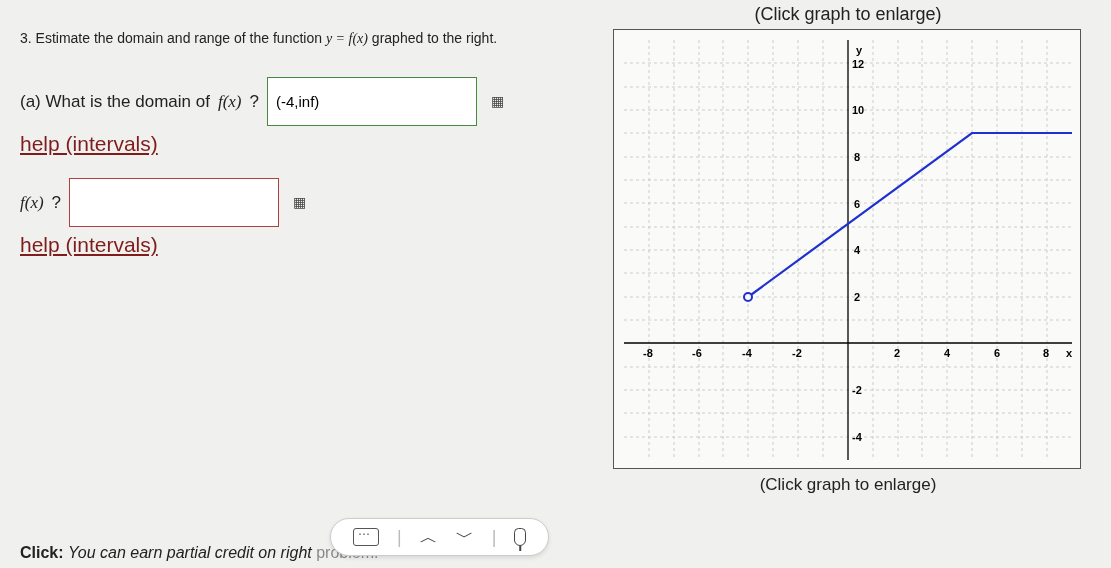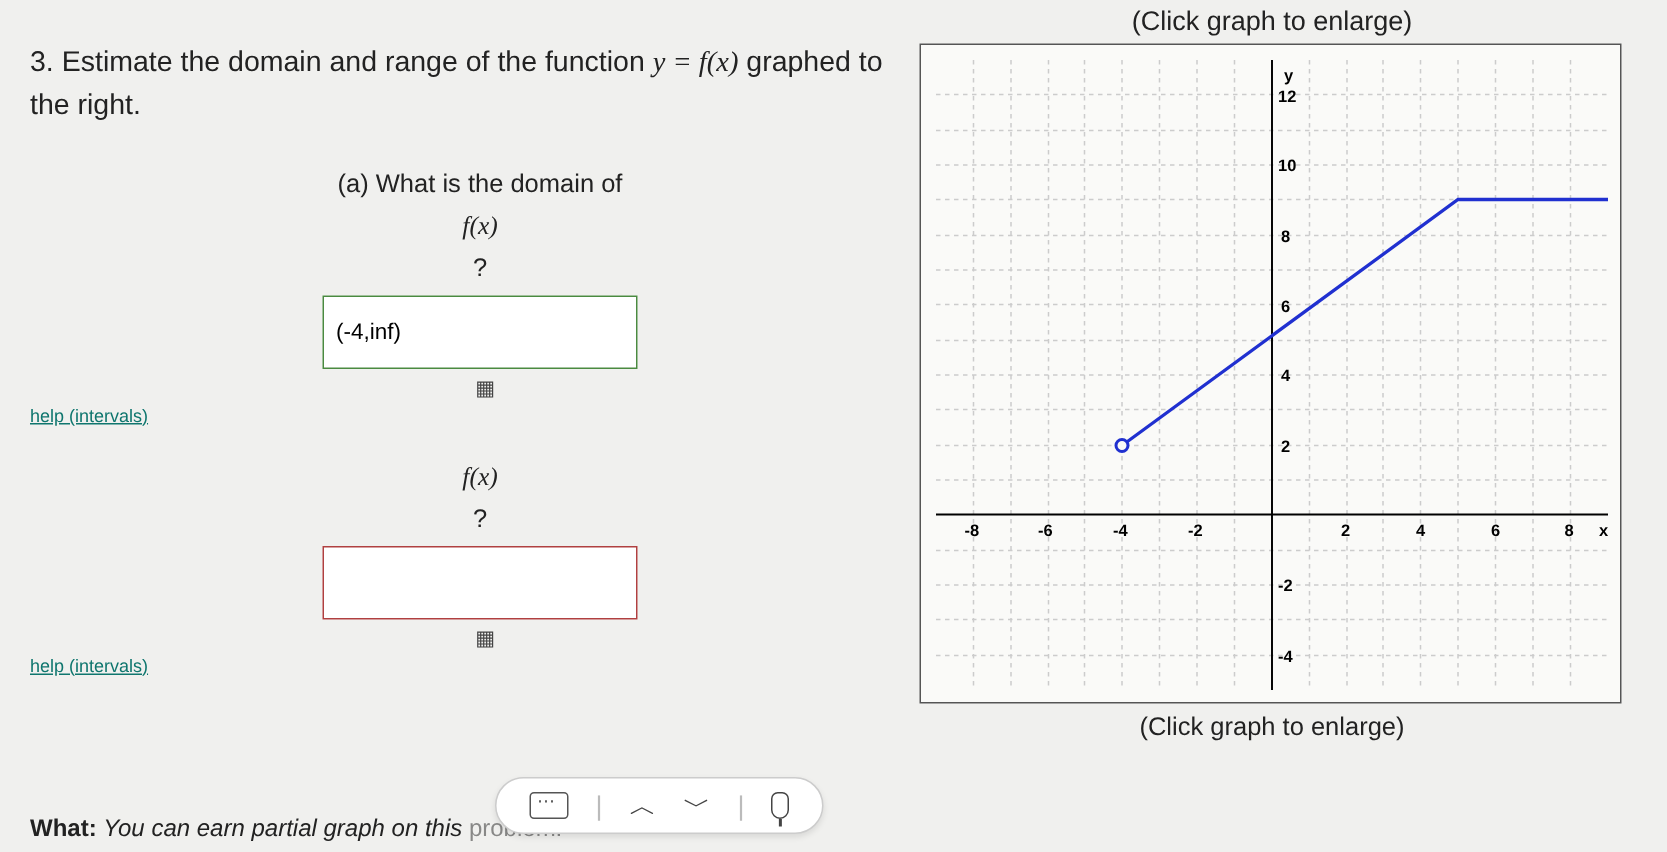--- a/index.html
+++ b/index.html
@@ -12,34 +12,33 @@
     overflow: hidden;
     color: #222;
   }
   .left-panel {
     position: absolute;
     left: 20px;
     top: 28px;
     width: 600px;
   }
   .prompt {
-    font-size: 19px;
+    font-size: 14px;
     line-height: 1.5;
     margin-bottom: 28px;
   }
   .math { font-style: italic; font-family: "Times New Roman", serif; }
   .part {
     margin-bottom: 22px;
   }
   .part-row {
     display: flex;
     align-items: center;
     gap: 8px;
     font-size: 17px;
-    flex-direction: column;
   }
   .answer-input {
     width: 210px;
     height: 49px;
     border: 1px solid #4a8a40;
     padding: 20px 8px;
     font-size: 15px;
     background: #fff;
     outline: none;
   }
@@ -48,22 +47,22 @@
   }
   .grid-icon {
     margin-left: 6px;
     font-size: 14px;
     color: #444;
     letter-spacing: -1px;
     line-height: 0.7;
     cursor: pointer;
   }
   .help-link {
-    color: #0f766e;
-    font-size: 12px;
+    color: #7f1d1d;
+    font-size: 21px;
     margin-top: 6px;
     display: inline-block;
     text-decoration: underline;
   }
   .note {
     position: absolute;
     left: 20px;
     bottom: 6px;
     font-size: 16px;
   }
@@ -159,22 +158,22 @@
       <span class="math q-code">f(x)</span>
       <span>?</span>
       <input class="answer-input range" type="text" value="" style="">
       <span class="grid-icon">▦</span>
     </div>
     <a href="#" class="help-link">help (intervals)</a>
   </div>
 </div>
 
 <div class="note">
-  <strong>What:</strong>
-  <em> You can earn partial graph on this </em>
+  <strong>Click:</strong>
+  <em> You can earn partial credit on right </em>
   <span style="opacity:0.5">problem.</span>
 </div>
 
 <div class="toolbar">
   <div class="kbd-icon"></div>
   <span class="sep">|</span>
   <span class="tb-btn">︿</span>
   <span class="tb-btn">﹀</span>
   <span class="sep">|</span>
   <div class="mic-icon"></div>

